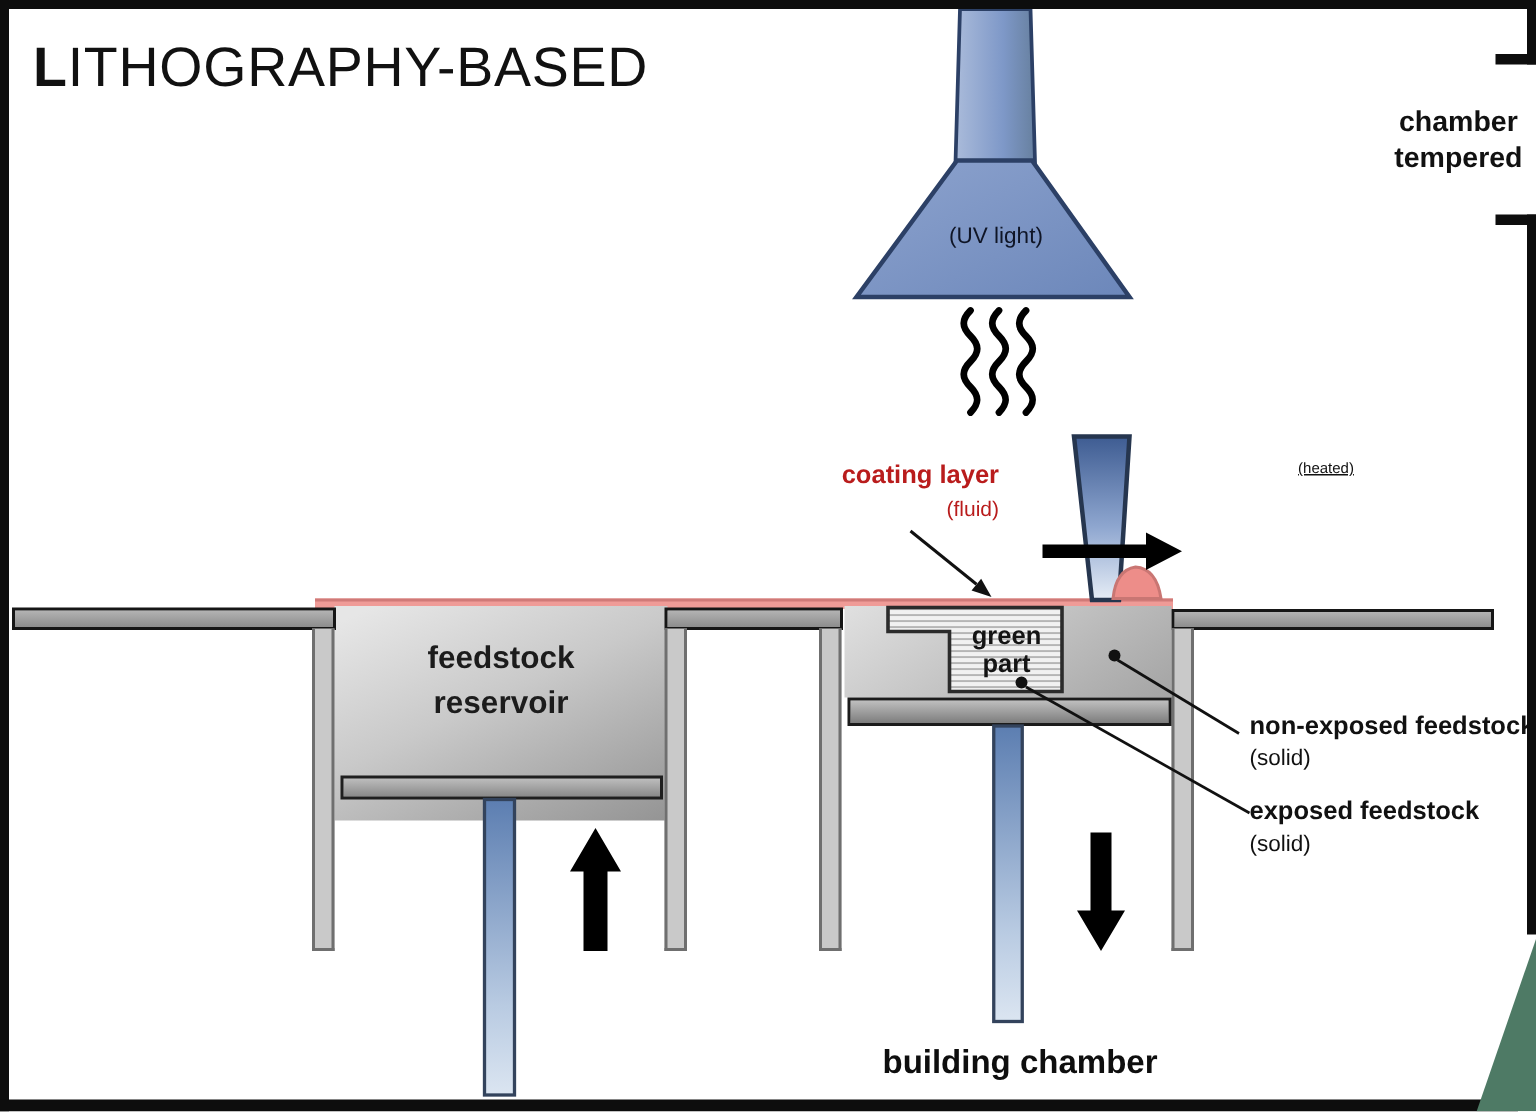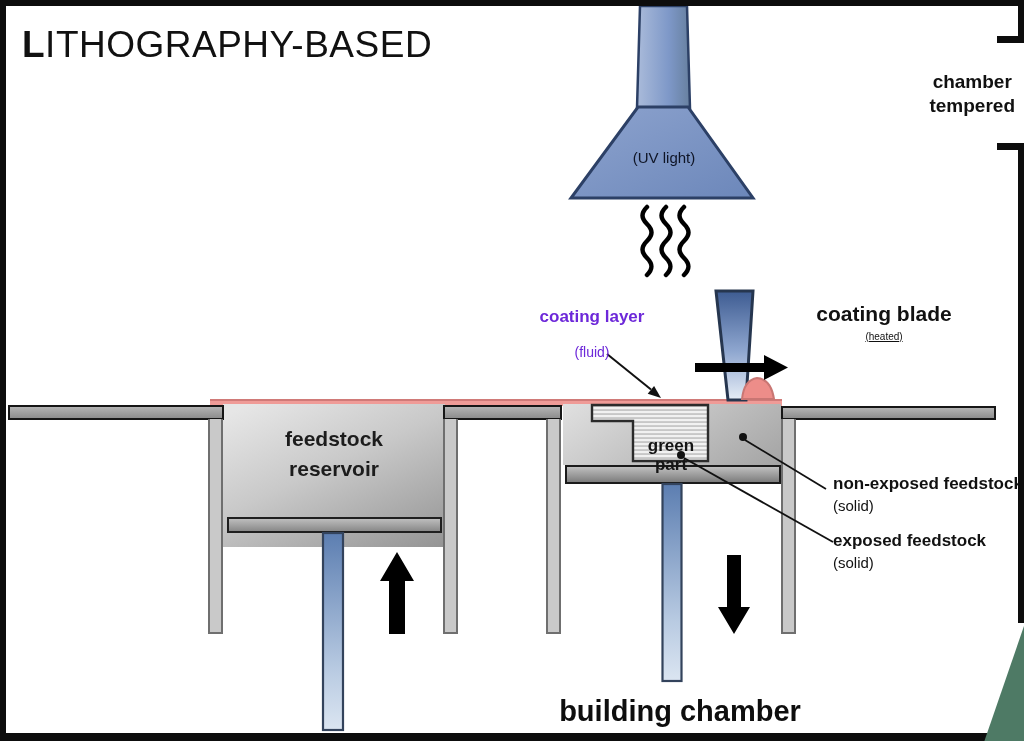--- a/index.html
+++ b/index.html
@@ -43,34 +43,34 @@
                background:linear-gradient(180deg,#bdbdbd,#898989); border:2.5px solid #1f1f1f; }
   .chamber-box { left:563px; top:404px; width:218px; height:61px;
                background:linear-gradient(145deg,#e0e0e0,#a4a4a4); }
   .platform  { left:565px; top:465px; width:216px; height:19px;
                background:linear-gradient(180deg,#bfbfbf,#7d7d7d); border:2.5px solid #1b1b1b; }
 
   
   .proj-lbl { left:588px; top:146px; width:152px; text-align:center; color:#0f1526; }
   .proj-lbl .big { font-size:21px; font-weight:700; display:block; }
   .proj-lbl .sm  { font-size:15px; display:block; margin-top:3px; }
-  .clayer-lbl { left:518px; top:307px; width:148px; text-align:center; color:#6d28d9; }
+  .clayer-lbl { left:518px; top:307px; width:148px; text-align:right; color:#b91c1c; }
   .clayer-lbl .big { font-size:17px; font-weight:700; display:block; }
-  .clayer-lbl .sm  { font-size:14px; display:block; margin-top:17px; }
+  .clayer-lbl .sm  { font-size:14px; display:block; margin-top:4px; }
   .cblade-lbl { left:798px; top:302px; width:172px; text-align:center; color:#111; }
   .cblade-lbl .big { font-size:21px; font-weight:700; display:block; }
   .cblade-lbl .sm  { font-size:10px; display:block; margin-top:5px;text-decoration:underline; }
-  .green-lbl { left:630px; top:436px; width:82px; text-align:center; font-size:17px; font-weight:700;
+  .green-lbl { left:630px; top:414px; width:82px; text-align:center; font-size:17px; font-weight:700;
                line-height:19px; color:#141414; white-space:pre-line; }
   .callout-lbl { left:833px; color:#111; }
   .callout-lbl .big { font-size:17px; font-weight:700; display:block; }
   .callout-lbl .sm  { font-size:15px; display:block; margin-top:3px; }
   .nonexp { top:474px; } .exp { top:531px; }
   .build-lbl { left:555px; top:695px; width:250px; text-align:center;
-               font-size:29px; font-weight:700; color:#0e0e0e; }
+               font-size:22px; font-weight:700; color:#0e0e0e; }
 
   svg.layer { position:absolute; left:0; top:0; pointer-events:none; }
 </style>
 </head>
 <body>
 
 <div class="abs pink"></div>
 
 <div class="abs reservoir">
   <div class="res-lbl">feedstock
@@ -160,21 +160,20 @@
 <div class="abs proj-lbl">
   <span class="sm">(UV light)</span>
 </div>
 
 <div class="abs clayer-lbl">
   <span class="big">coating layer</span>
   <span class="sm">(fluid)</span>
 </div>
 
 <div class="abs cblade-lbl">
-  <span class="big">coating blade</span>
   <span class="sm">(heated)</span>
 </div>
 
 <div class="abs green-lbl">green
 part</div>
 
 <div class="abs callout-lbl nonexp">
   <span class="big">non-exposed feedstock</span>
   <span class="sm">(solid)</span>
 </div>

